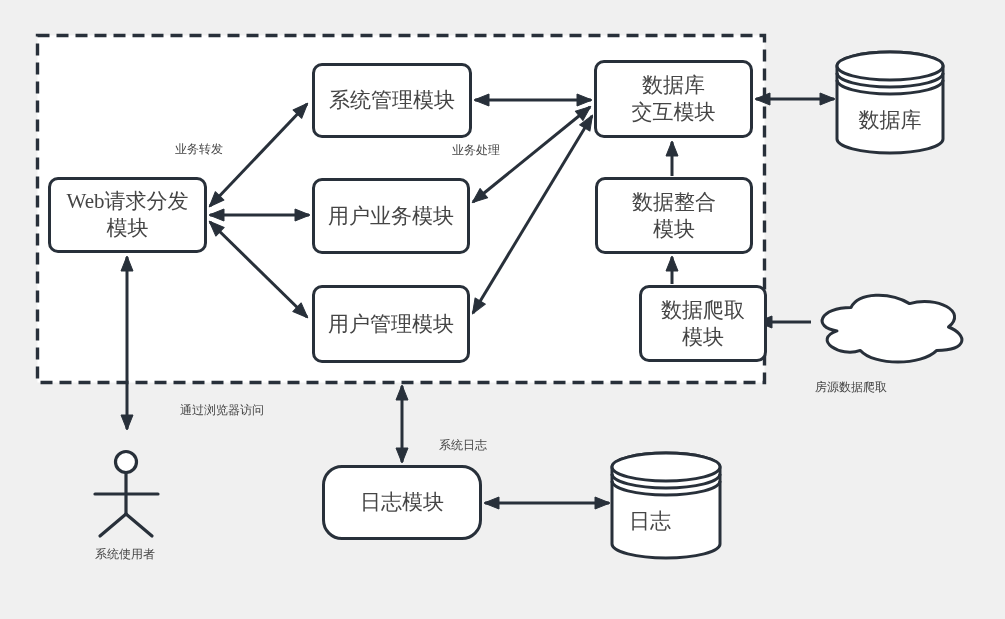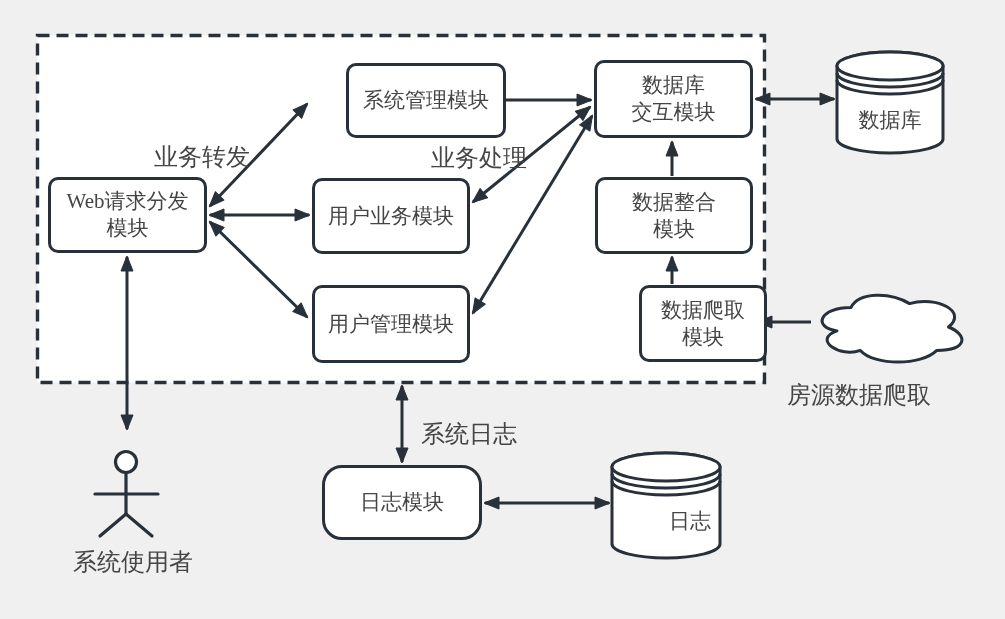--- a/index.html
+++ b/index.html
@@ -24,21 +24,21 @@
     flex-direction:column;
     align-items:center;
     justify-content:center;
     font-size:21px;
     line-height:27px;
     color:#454545;
     text-align:center;
   }
   .lbl{
     position:absolute;
-    font-size:24px;
+    font-size:12px;
     color:#454545;
     text-align:center;
     white-space:nowrap;
   }
   .shape-lbl{
     position:absolute;
     font-size:21px;
     color:#454545;
     text-align:center;
     white-space:nowrap;
@@ -108,21 +108,21 @@
       <line x1="126" y1="514" x2="100" y2="536"></line>
       <line x1="126" y1="514" x2="152" y2="536"></line>
     </g>
   </svg>
 
   <div class="node" style="left:48px;top:177px;width:159px;height:76px;">
     <span>Web请求分发</span>
     <span>模块</span>
   </div>
 
-  <div class="node" style="left:312px;top:63px;width:160px;height:75px;margin-left:34px;">
+  <div class="node" style="left:312px;top:63px;width:160px;height:75px;">
     <span>系统管理模块</span>
   </div>
 
   <div class="node" style="left:312px;top:178px;width:158px;height:76px;">
     <span>用户业务模块</span>
   </div>
 
   <div class="node" style="left:312px;top:285px;width:158px;height:78px;">
     <span>用户管理模块</span>
   </div>
@@ -141,28 +141,29 @@
     <span>数据爬取</span>
     <span>模块</span>
   </div>
 
   <div class="node" style="left:322px;top:465px;width:160px;height:75px;border-radius:20px;">
     <span>日志模块</span>
   </div>
 
   <div class="shape-lbl" style="left:837px;top:106px;width:106px;">数据库</div>
 
-  <div class="shape-lbl" style="left:636px;top:507px;width:108px;font-family:Liberation Mono, monospace;">日志</div>
+  <div class="shape-lbl" style="left:596px;top:507px;width:108px;font-family:Liberation Mono, monospace;">日志</div>
 
 
   <div class="lbl" style="left:73px;top:546px;width:104px;">系统使用者</div>
 
   <div class="lbl" style="left:154px;top:141px;width:90px;">业务转发</div>
 
   <div class="lbl" style="left:431px;top:142px;width:90px;">业务处理</div>
 
 
   <div class="lbl" style="left:787px;top:379px;width:128px;">房源数据爬取</div>
 
+  <div class="lbl" style="left:147px;top:402px;width:150px;">通过浏览器访问</div>
 
-  <div class="lbl" style="left:421px;top:418px;width:84px;">系统日志</div>
+  <div class="lbl" style="left:421px;top:437px;width:84px;">系统日志</div>
 
 </div>
 
 </body></html>

